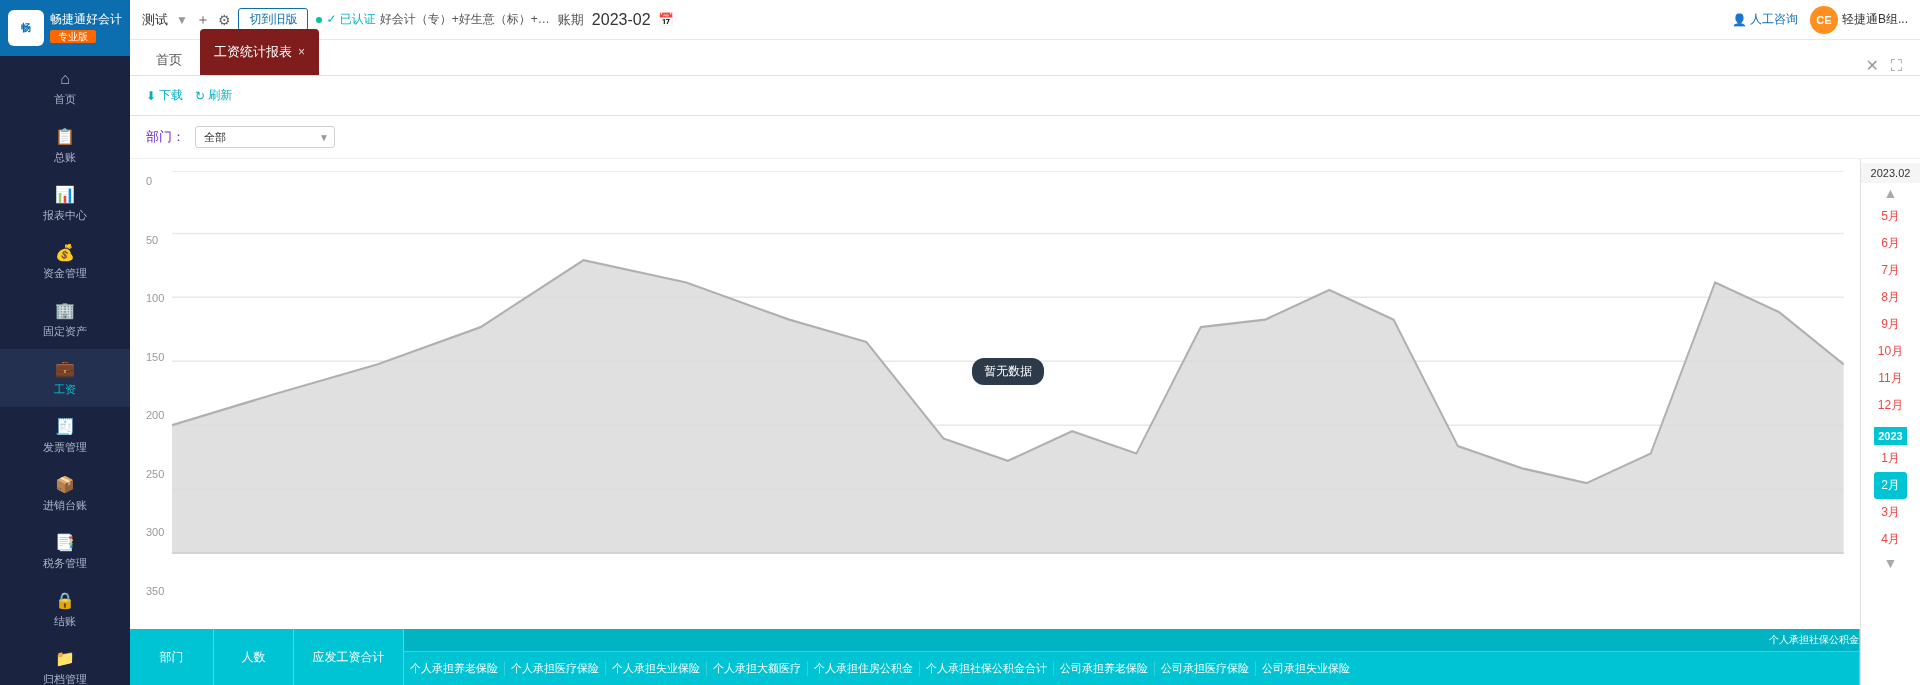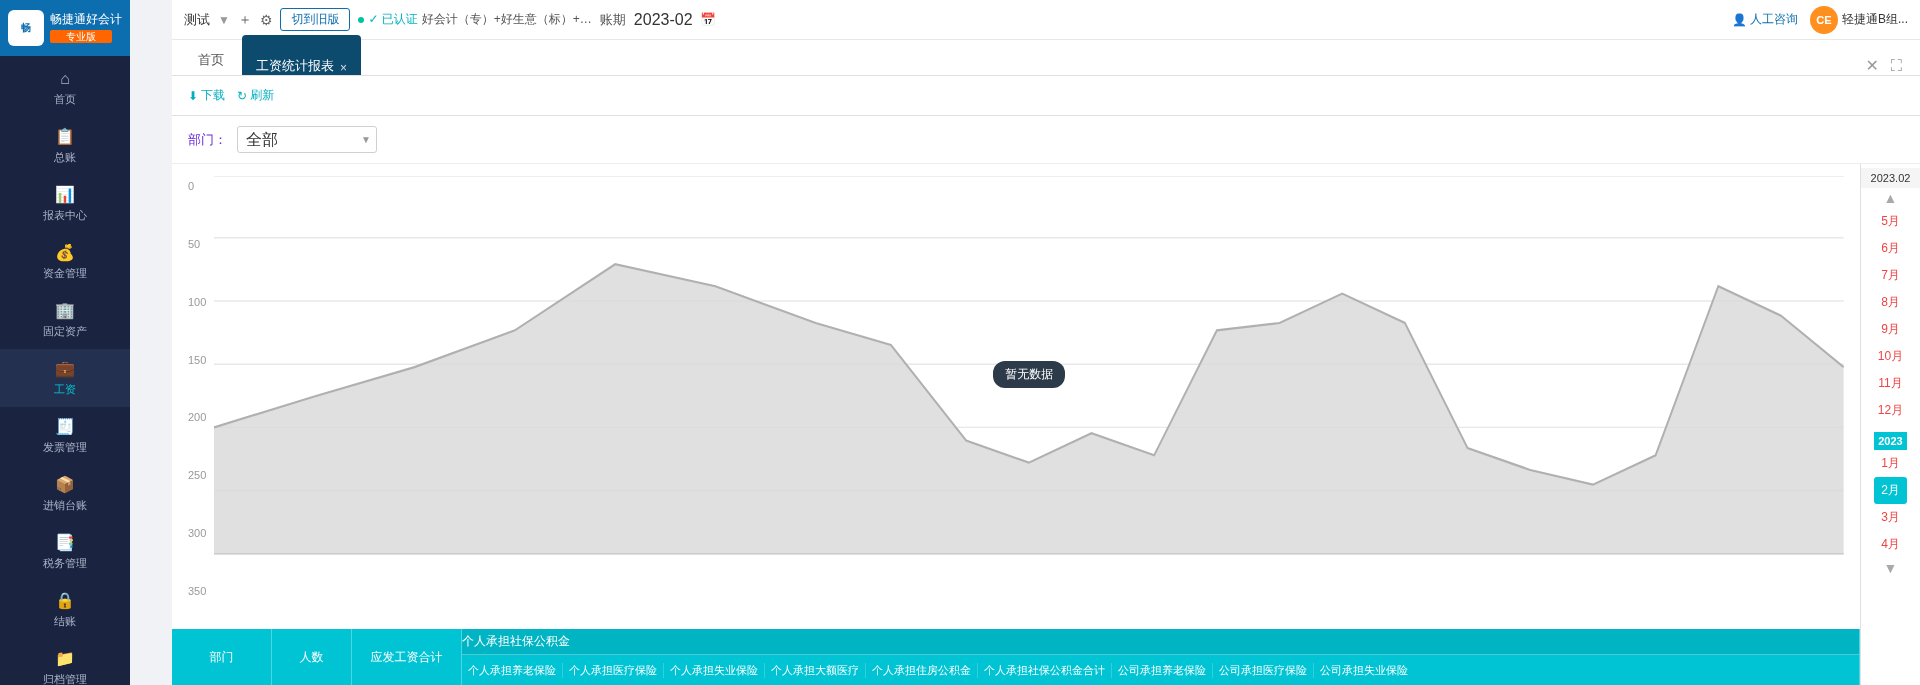--- a/index.html
+++ b/index.html
@@ -24,21 +24,21 @@
       height: 56px;
     }
     .sidebar-logo-icon {
       width: 36px; height: 36px;
       background: #fff;
       border-radius: 6px;
       display: flex; align-items: center; justify-content: center;
       font-size: 10px; font-weight: bold; color: #0d6eaf;
     }
     .sidebar-logo-text { color: #fff; font-size: 12px; line-height: 1.4; }
-    .sidebar-logo-text .sub { font-size: 10px; background: #ff6600; color: #fff; padding: 1px 16px; border-radius: 2px; }
+    .sidebar-logo-text .sub { font-size: 10px; background: #ff6600; color: #fff; padding: 1px 8px; border-radius: 2px; }
     .sidebar-nav { flex: 1; overflow-y: auto; padding: 4px 0; }
     .sidebar-nav::-webkit-scrollbar { width: 0; }
     .nav-item {
       display: flex; flex-direction: column; align-items: center; justify-content: center;
       padding: 10px 4px;
       cursor: pointer;
       font-size: 12px;
       color: #aab4c8;
       gap: 4px;
       transition: background 0.2s;
@@ -46,21 +46,20 @@
     .nav-item.active { background: #243050; color: #00c8d4; }
     .nav-item .nav-icon { font-size: 16px; }
     .nav-item .nav-label { font-size: 11px; }
 
     
     .main {
       flex: 1;
       display: flex;
       flex-direction: column;
       overflow: hidden;
-      margin-left: 42px;
     }
 
     
     .topbar {
       height: 40px;
       background: #fff;
       display: flex;
       align-items: center;
       padding: 0 12px;
       border-bottom: 1px solid #e8e8e8;
@@ -105,24 +104,23 @@
       height: 30px;
       padding: 0 14px;
       display: flex; align-items: center; gap: 6px;
       font-size: 13px;
       color: #555;
       cursor: pointer;
       border-radius: 4px 4px 0 0;
       margin-right: 4px;
     }
     .tab-item.active {
-      background: #0c4a6e;
-      color: #fff;
-      height: 40px;
-      align-items: flex-end;
+      background: #7f1d1d;
+      color: #fff;
+      height: 46px;
     }
     .tab-close { font-size: 12px; color: rgba(255,255,255,0.8); cursor: pointer; }
     .tab-home { color: #555; }
 
     
     .content {
       flex: 1;
       background: #f5f6fa;
       overflow: hidden;
       display: flex;
@@ -177,21 +175,21 @@
       display: flex;
       align-items: center;
       gap: 10px;
       border-bottom: 1px solid #eee;
     }
     .filter-label { font-size: 13px; color: #6d28d9; }
     .filter-select {
       border: 1px solid #d0d0d0;
       border-radius: 3px;
       padding: 4px 24px 4px 8px;
-      font-size: 16px;
+      font-size: 11px;
       color: #333;
       background: #fff;
       appearance: none;
       position: relative;
       min-width: 140px;
       cursor: pointer;
     }
     .select-wrapper {
       position: relative;
       display: inline-flex;
@@ -312,23 +310,23 @@
       white-space: nowrap;
     }
     .table-col-group {
       display: flex;
       flex-direction: column;
       border-right: 1px solid rgba(255,255,255,0.3);
       height: 100%;
     }
     .table-col-group-header {
       background: rgba(0,0,0,0.08);
-      font-size: 12px;
-      color: #fff;
-      text-align: left;
+      font-size: 10px;
+      color: #fff;
+      text-align: right;
       padding: 4px 0;
       border-bottom: 1px solid rgba(255,255,255,0.3);
     }
     .table-col-group-cols {
       display: flex;
       flex: 1;
       align-items: center;
     }
     .table-sub-col {
       padding: 0 6px;
@@ -498,21 +496,21 @@
               <polyline points="0,171 80,150 160,130 240,105 320,60 400,75 480,100 540,115 600,180 650,195 700,175 750,190 800,105 850,100 900,80 950,100 1000,185 1050,200 1100,210 1150,190 1200,75 1250,95 1300,130" fill="none" stroke="#b0b0b0" stroke-width="1.5"></polyline>
 
               <line x1="0" y1="257" x2="1300" y2="257" stroke="#ccc" stroke-width="1"></line>
             </svg>
             
             <div class="chart-tooltip" style="left: 50%; top: 42%; transform: translateX(-50%);">暂无数据</div>
           </div>
         </div>
 
         <div class="table-footer">
-          <div class="table-col-header" style="width:100px;">部门</div>
+          <div class="table-col-header" style="width:84px;">部门</div>
           <div class="table-col-header" style="width:80px;">人数</div>
           <div class="table-col-header" style="width:110px;">应发工资合计</div>
           <div class="table-col-group" style="flex:1;">
             <div class="table-col-group-header">个人承担社保公积金</div>
             <div class="table-col-group-cols" id="group-cols">
                 <div class="table-sub-col">个人承担养老保险</div>
                 <div class="table-sub-col">个人承担医疗保险</div>
                 <div class="table-sub-col">个人承担失业保险</div>
                 <div class="table-sub-col">个人承担大额医疗</div>
                 <div class="table-sub-col">个人承担住房公积金</div>

